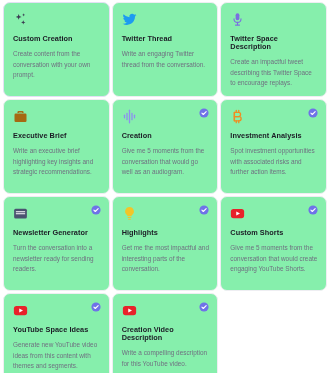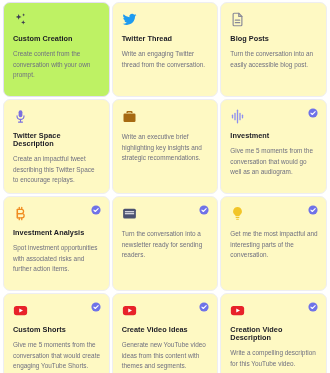--- a/index.html
+++ b/index.html
@@ -11,30 +11,30 @@
     overflow: hidden;
   }
   #grid {
     display: grid;
     grid-template-columns: repeat(3, 1fr);
     grid-auto-rows: 95px;
     gap: 2px;
     padding: 2px 3px;
   }
   .card {
-    background: #fef9c3;
+    background: #86efac;
     border: 1px solid #eeeef2;
     border-radius: 7px;
     padding: 9px 8px 8px 9px;
     position: relative;
     overflow: hidden;
     cursor: pointer;
   }
   .card.highlight {
-    background: #bef264;
+    background: #86efac;
     border-color: #e3e0f4;
   }
   .card-icon {
     width: 15px;
     height: 15px;
     display: block;
     margin-bottom: 8px;
   }
   .card-icon svg { display: block; width: 15px; height: 15px; }
   .card-title {
@@ -79,60 +79,49 @@
       <span class="card-icon">
         <svg viewBox="0 0 24 24" fill="#1d9bf0">
           <path d="M23 4.9c-.8.36-1.68.6-2.6.71a4.5 4.5 0 0 0 1.98-2.5 9 9 0 0 1-2.86 1.1 4.5 4.5 0 0 0-7.67 4.1A12.8 12.8 0 0 1 2.57 3.6a4.5 4.5 0 0 0 1.4 6.01 4.4 4.4 0 0 1-2.04-.56v.06a4.5 4.5 0 0 0 3.62 4.42 4.5 4.5 0 0 1-2.04.08 4.5 4.5 0 0 0 4.21 3.13A9.06 9.06 0 0 1 1 18.6a12.77 12.77 0 0 0 6.92 2.03c8.3 0 12.85-6.9 12.85-12.88l-.01-.59A9.2 9.2 0 0 0 23 4.9z"></path>
         </svg>
       </span>
       <div class="card-title">Twitter Thread</div>
       <div class="card-desc">Write an engaging Twitter thread from the conversation.</div>
     </div>
     <div class="card">
       <span class="card-icon">
-        <svg viewBox="0 0 24 24" fill="none" stroke="#8a8a98" stroke-width="1.9" stroke-linecap="round" stroke-linejoin="round">
-          <path d="M14 2H6.5A1.5 1.5 0 0 0 5 3.5v17A1.5 1.5 0 0 0 6.5 22h11a1.5 1.5 0 0 0 1.5-1.5V7z"></path>
-          <path d="M14 2v5h5"></path>
-          <path d="M8.5 13h7"></path>
-          <path d="M8.5 17h7"></path>
-        </svg>
-      </span>
-      <div class="card-title">Blog Posts</div>
-      <div class="card-desc">Turn the conversation into an easily accessible blog post.</div>
-    </div>
-    <div class="card">
-      <span class="card-icon">
         <svg viewBox="0 0 24 24" fill="#7a6fe0">
           <rect x="9" y="2" width="6" height="11" rx="3"></rect>
           <path d="M5.5 11a.9.9 0 0 1 1.8 0 4.7 4.7 0 0 0 9.4 0 .9.9 0 0 1 1.8 0 6.5 6.5 0 0 1-5.6 6.43V20h2.3a.9.9 0 0 1 0 1.8H8.8a.9.9 0 0 1 0-1.8h2.3v-2.57A6.5 6.5 0 0 1 5.5 11z"></path>
         </svg>
       </span>
       <div class="card-title">Twitter Space Description</div>
       <div class="card-desc">Create an impactful tweet describing this Twitter Space to encourage replays.</div>
     </div>
     <div class="card">
       <span class="card-icon">
         <svg viewBox="0 0 24 24" fill="#a66a12">
           <path d="M9 3.2A1.9 1.9 0 0 0 7.1 5.1V6.4H9.4V5.5h5.2v.9h2.3V5.1A1.9 1.9 0 0 0 15 3.2z"></path>
           <rect x="2.4" y="7.2" width="19.2" height="13.6" rx="1.9"></rect>
         </svg>
       </span>
+      <div class="card-title">Executive Brief</div>
       <div class="card-desc">Write an executive brief highlighting key insights and strategic recommendations.</div>
     </div>
     <div class="card">
       <span class="card-icon">
         <svg viewBox="0 0 24 24" fill="none" stroke="#8d8ef0" stroke-width="2.1" stroke-linecap="round">
           <path d="M12 2v20"></path>
           <path d="M8 7v10"></path>
           <path d="M16 7v10"></path>
           <path d="M4 10v4"></path>
           <path d="M20 10v4"></path>
         </svg>
       </span>
-      <div class="card-title">Investment</div>
+      <div class="card-title">Creation</div>
       <div class="card-desc">Give me 5 moments from the conversation that would go well as an audiogram.</div>
       <span class="badge">
         <svg viewBox="0 0 24 24">
           <circle cx="12" cy="12" r="11" fill="#6f72e8"></circle>
           <path d="M7 12.3l3.3 3.3L17.2 8.8" fill="none" stroke="#ffffff" stroke-width="2.6" stroke-linecap="round" stroke-linejoin="round"></path>
         </svg>
       </span>
     </div>
     <div class="card">
       <span class="card-icon">
@@ -156,36 +145,38 @@
       </span>
     </div>
     <div class="card">
       <span class="card-icon">
         <svg viewBox="0 0 24 24" fill="#4b5270">
           <rect x="1.8" y="4.2" width="20.4" height="15.6" rx="2.4"></rect>
           <path d="M4.6 8.2h14.8v1.7H4.6z" fill="#ffffff"></path>
           <path d="M4.6 11.4h14.8v1.6H4.6z" fill="#ffffff"></path>
         </svg>
       </span>
+      <div class="card-title">Newsletter Generator</div>
       <div class="card-desc">Turn the conversation into a newsletter ready for sending readers.</div>
       <span class="badge">
         <svg viewBox="0 0 24 24">
           <circle cx="12" cy="12" r="11" fill="#6f72e8"></circle>
           <path d="M7 12.3l3.3 3.3L17.2 8.8" fill="none" stroke="#ffffff" stroke-width="2.6" stroke-linecap="round" stroke-linejoin="round"></path>
         </svg>
       </span>
     </div>
     <div class="card">
       <span class="card-icon">
         <svg viewBox="0 0 24 24" fill="#f2c528">
           <path d="M12 1.6a7 7 0 0 0-4.2 12.6c.7.55 1.1 1.25 1.2 2.05h6a3 3 0 0 1 1.2-2.05A7 7 0 0 0 12 1.6z"></path>
           <rect x="8.9" y="17.4" width="6.2" height="1.8" rx=".9"></rect>
           <rect x="9.8" y="20.2" width="4.4" height="1.8" rx=".9"></rect>
         </svg>
       </span>
+      <div class="card-title">Highlights</div>
       <div class="card-desc">Get me the most impactful and interesting parts of the conversation.</div>
       <span class="badge">
         <svg viewBox="0 0 24 24">
           <circle cx="12" cy="12" r="11" fill="#6f72e8"></circle>
           <path d="M7 12.3l3.3 3.3L17.2 8.8" fill="none" stroke="#ffffff" stroke-width="2.6" stroke-linecap="round" stroke-linejoin="round"></path>
         </svg>
       </span>
     </div>
     <div class="card">
       <span class="card-icon">
@@ -203,21 +194,21 @@
         </svg>
       </span>
     </div>
     <div class="card">
       <span class="card-icon">
         <svg viewBox="0 0 24 24">
           <rect x="1.4" y="4.6" width="21.2" height="14.8" rx="4.2" fill="#e8222a"></rect>
           <path d="M10 8.9l6 3.1-6 3.1z" fill="#ffffff"></path>
         </svg>
       </span>
-      <div class="card-title">Create Video Ideas</div>
+      <div class="card-title">YouTube Space Ideas</div>
       <div class="card-desc">Generate new YouTube video ideas from this content with themes and segments.</div>
       <span class="badge">
         <svg viewBox="0 0 24 24">
           <circle cx="12" cy="12" r="11" fill="#6f72e8"></circle>
           <path d="M7 12.3l3.3 3.3L17.2 8.8" fill="none" stroke="#ffffff" stroke-width="2.6" stroke-linecap="round" stroke-linejoin="round"></path>
         </svg>
       </span>
     </div>
     <div class="card">
       <span class="card-icon">

